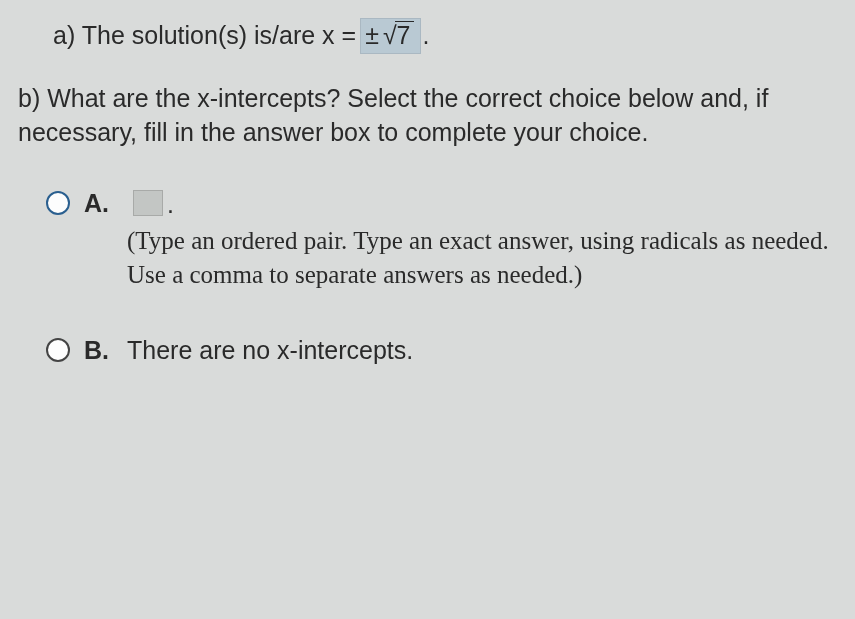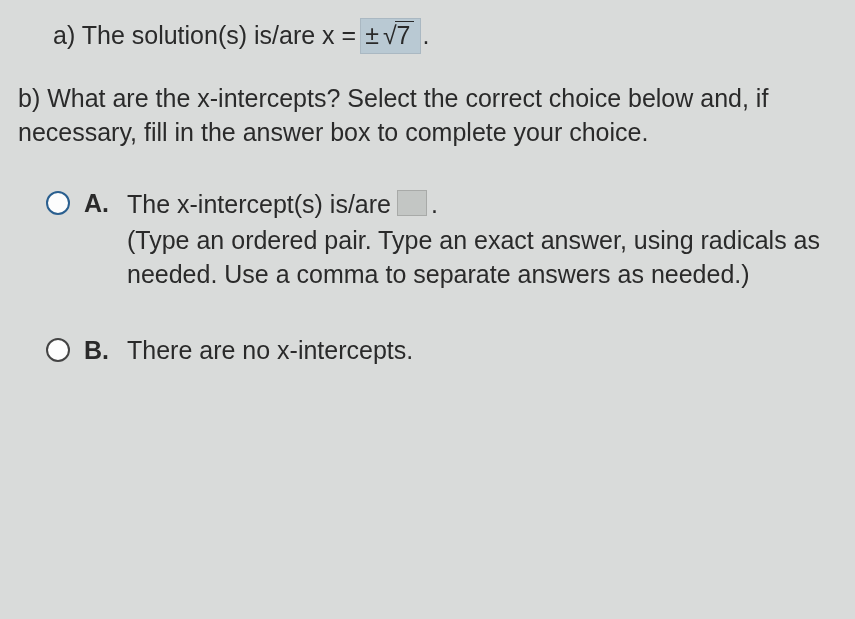--- a/index.html
+++ b/index.html
@@ -94,20 +94,21 @@
       height: 26px;
       background: #c3c6c4;
       border: 1px solid #a8aaa8;
       vertical-align: middle;
       margin: 0 4px 0 6px;
       position: relative;
       top: 3px;
     }
     .opt-instr {
       margin-top: 2px;
+      font-family: Liberation Serif, serif;
     }
   </style>
 </head>
 <body>
 
 <div class="part-a">
   <div class="line1">
     <span>a) The solution(s) is/are x =</span>
     <span class="answer-box">
       <span class="pm">±</span>
@@ -124,21 +125,20 @@
   <div>b) What are the x-intercepts? Select the correct choice below and, if necessary, fill in the answer box to complete your choice.</div>
 </div>
 
 <div class="options">
 
   <div class="option">
     <div class="radio"></div>
     <div class="opt-label">A.</div>
     <div class="opt-body">
       <div class="opt-line1">
-        <span>The x-intercept(s) is/are</span>
         <span class="blank-box"></span>
         <span>.</span>
       </div>
       <div class="opt-instr">(Type an ordered pair. Type an exact answer, using radicals as needed. Use a comma to separate answers as needed.)</div>
     </div>
   </div>
 
   <div class="option">
     <div class="radio thin"></div>
     <div class="opt-label">B.</div>

